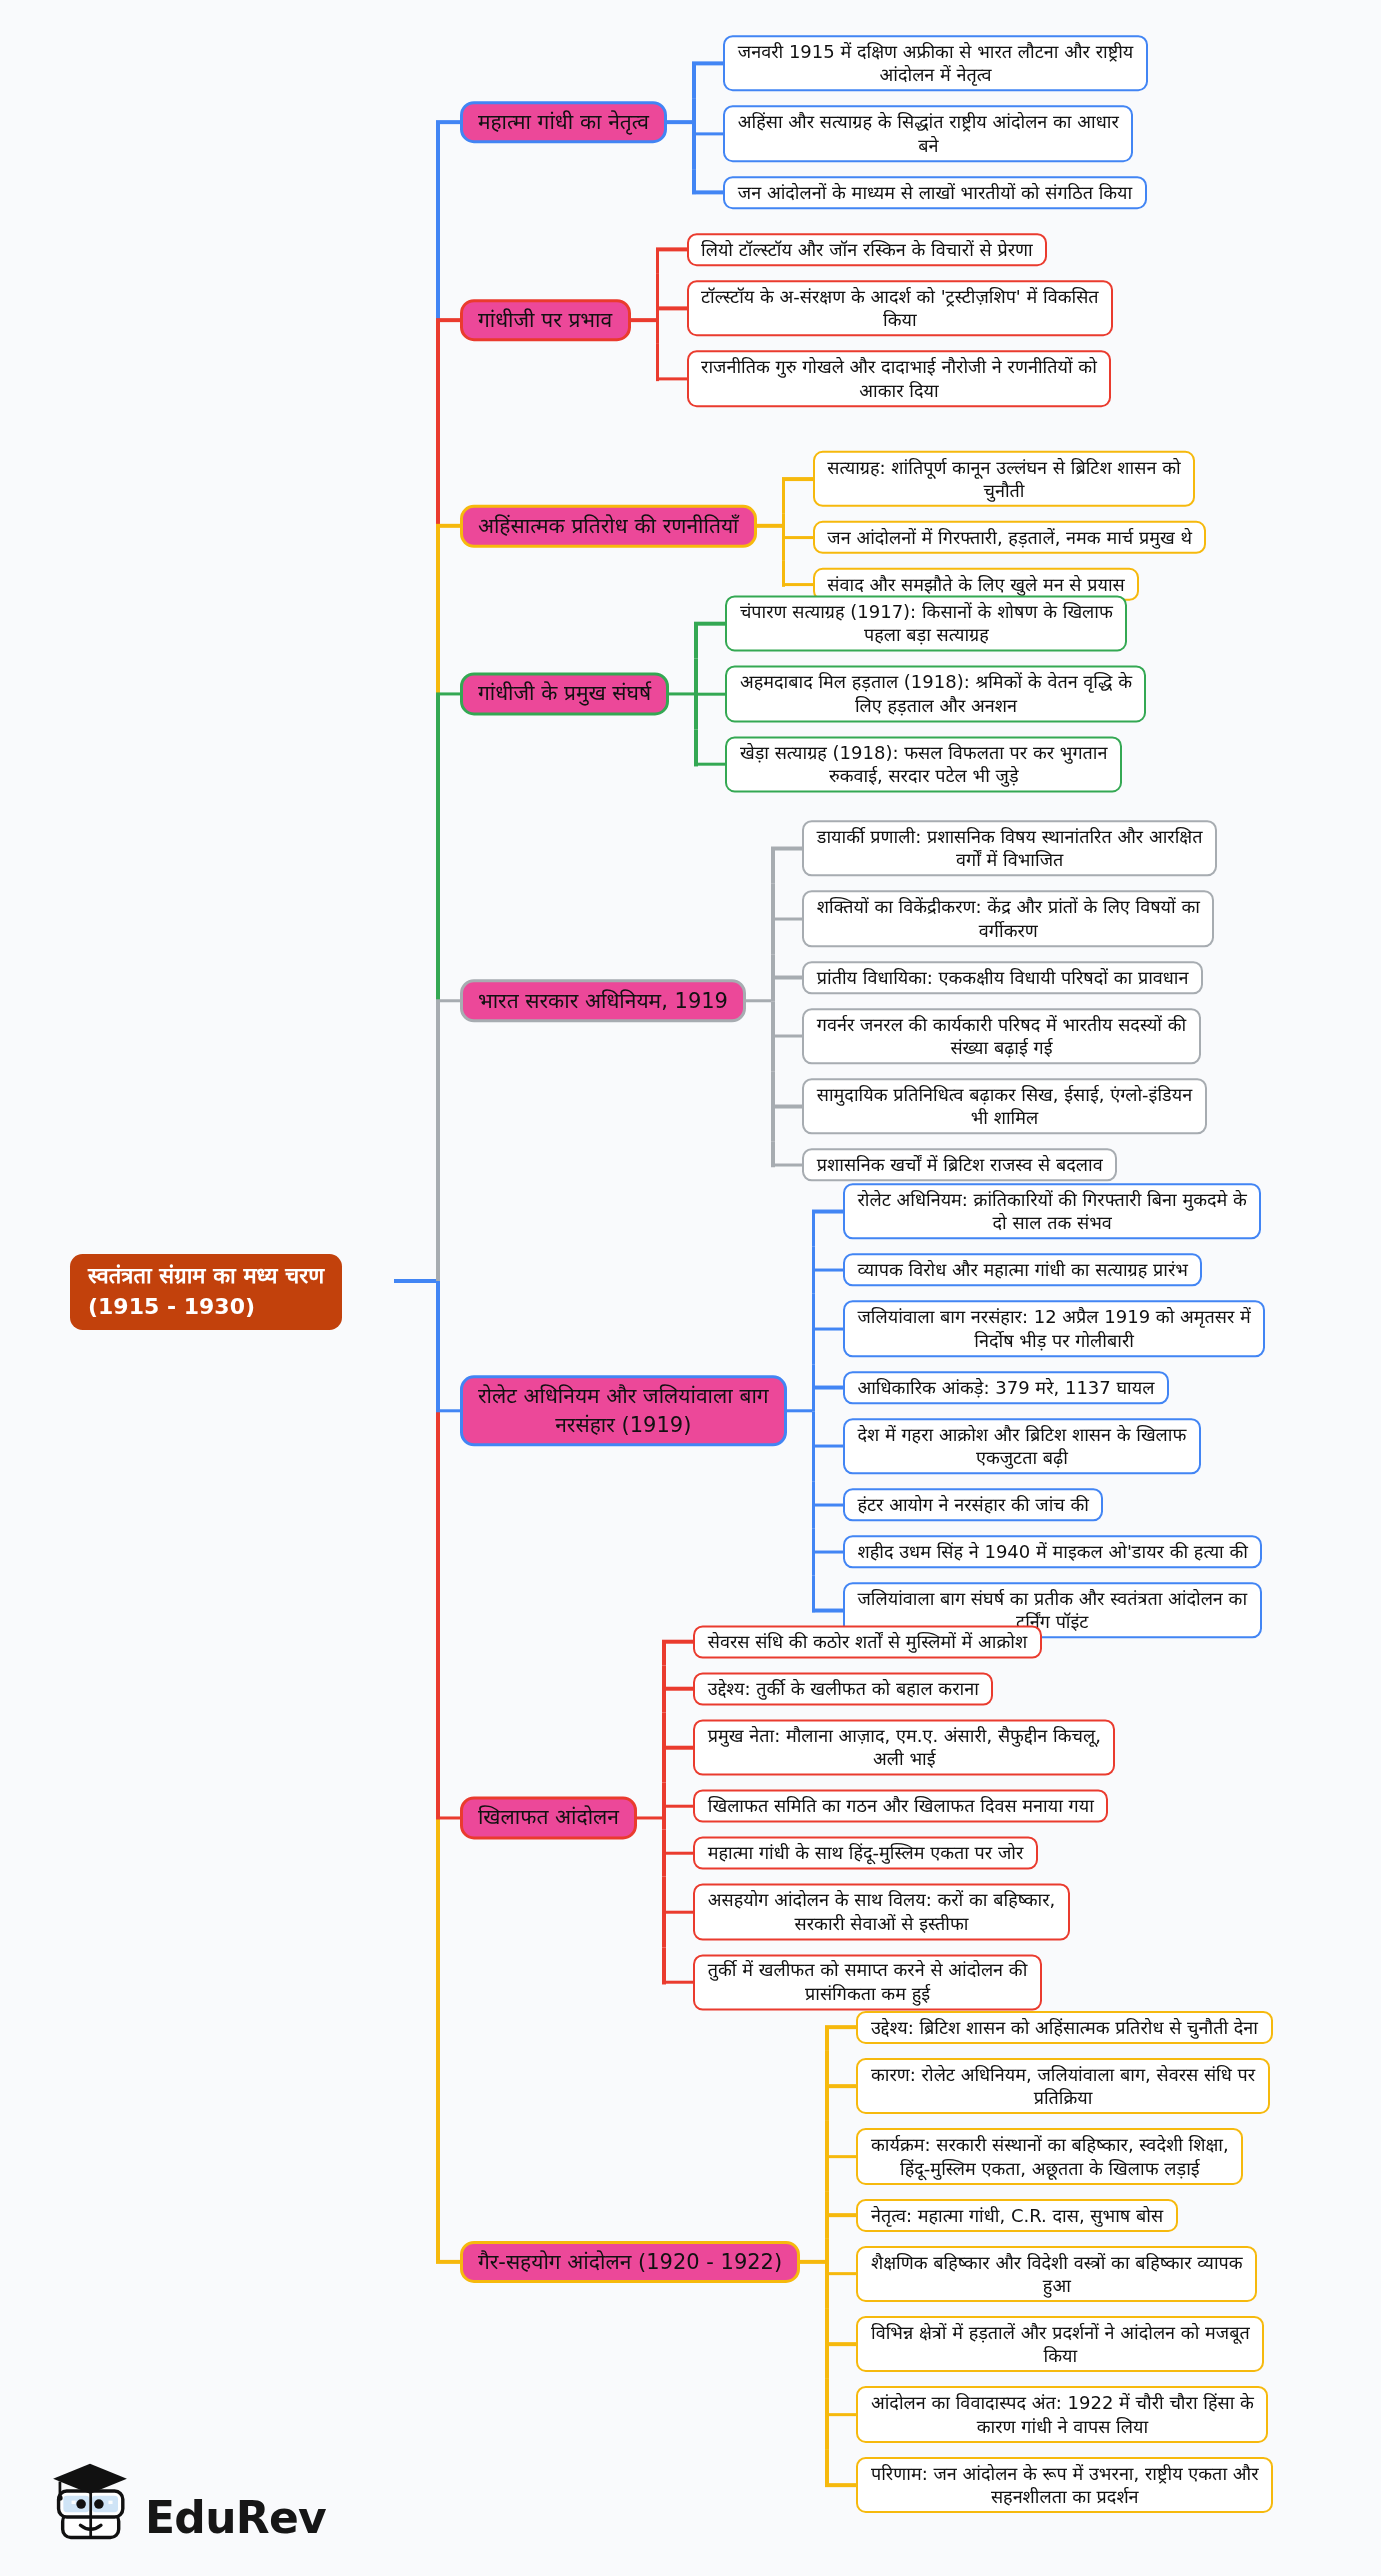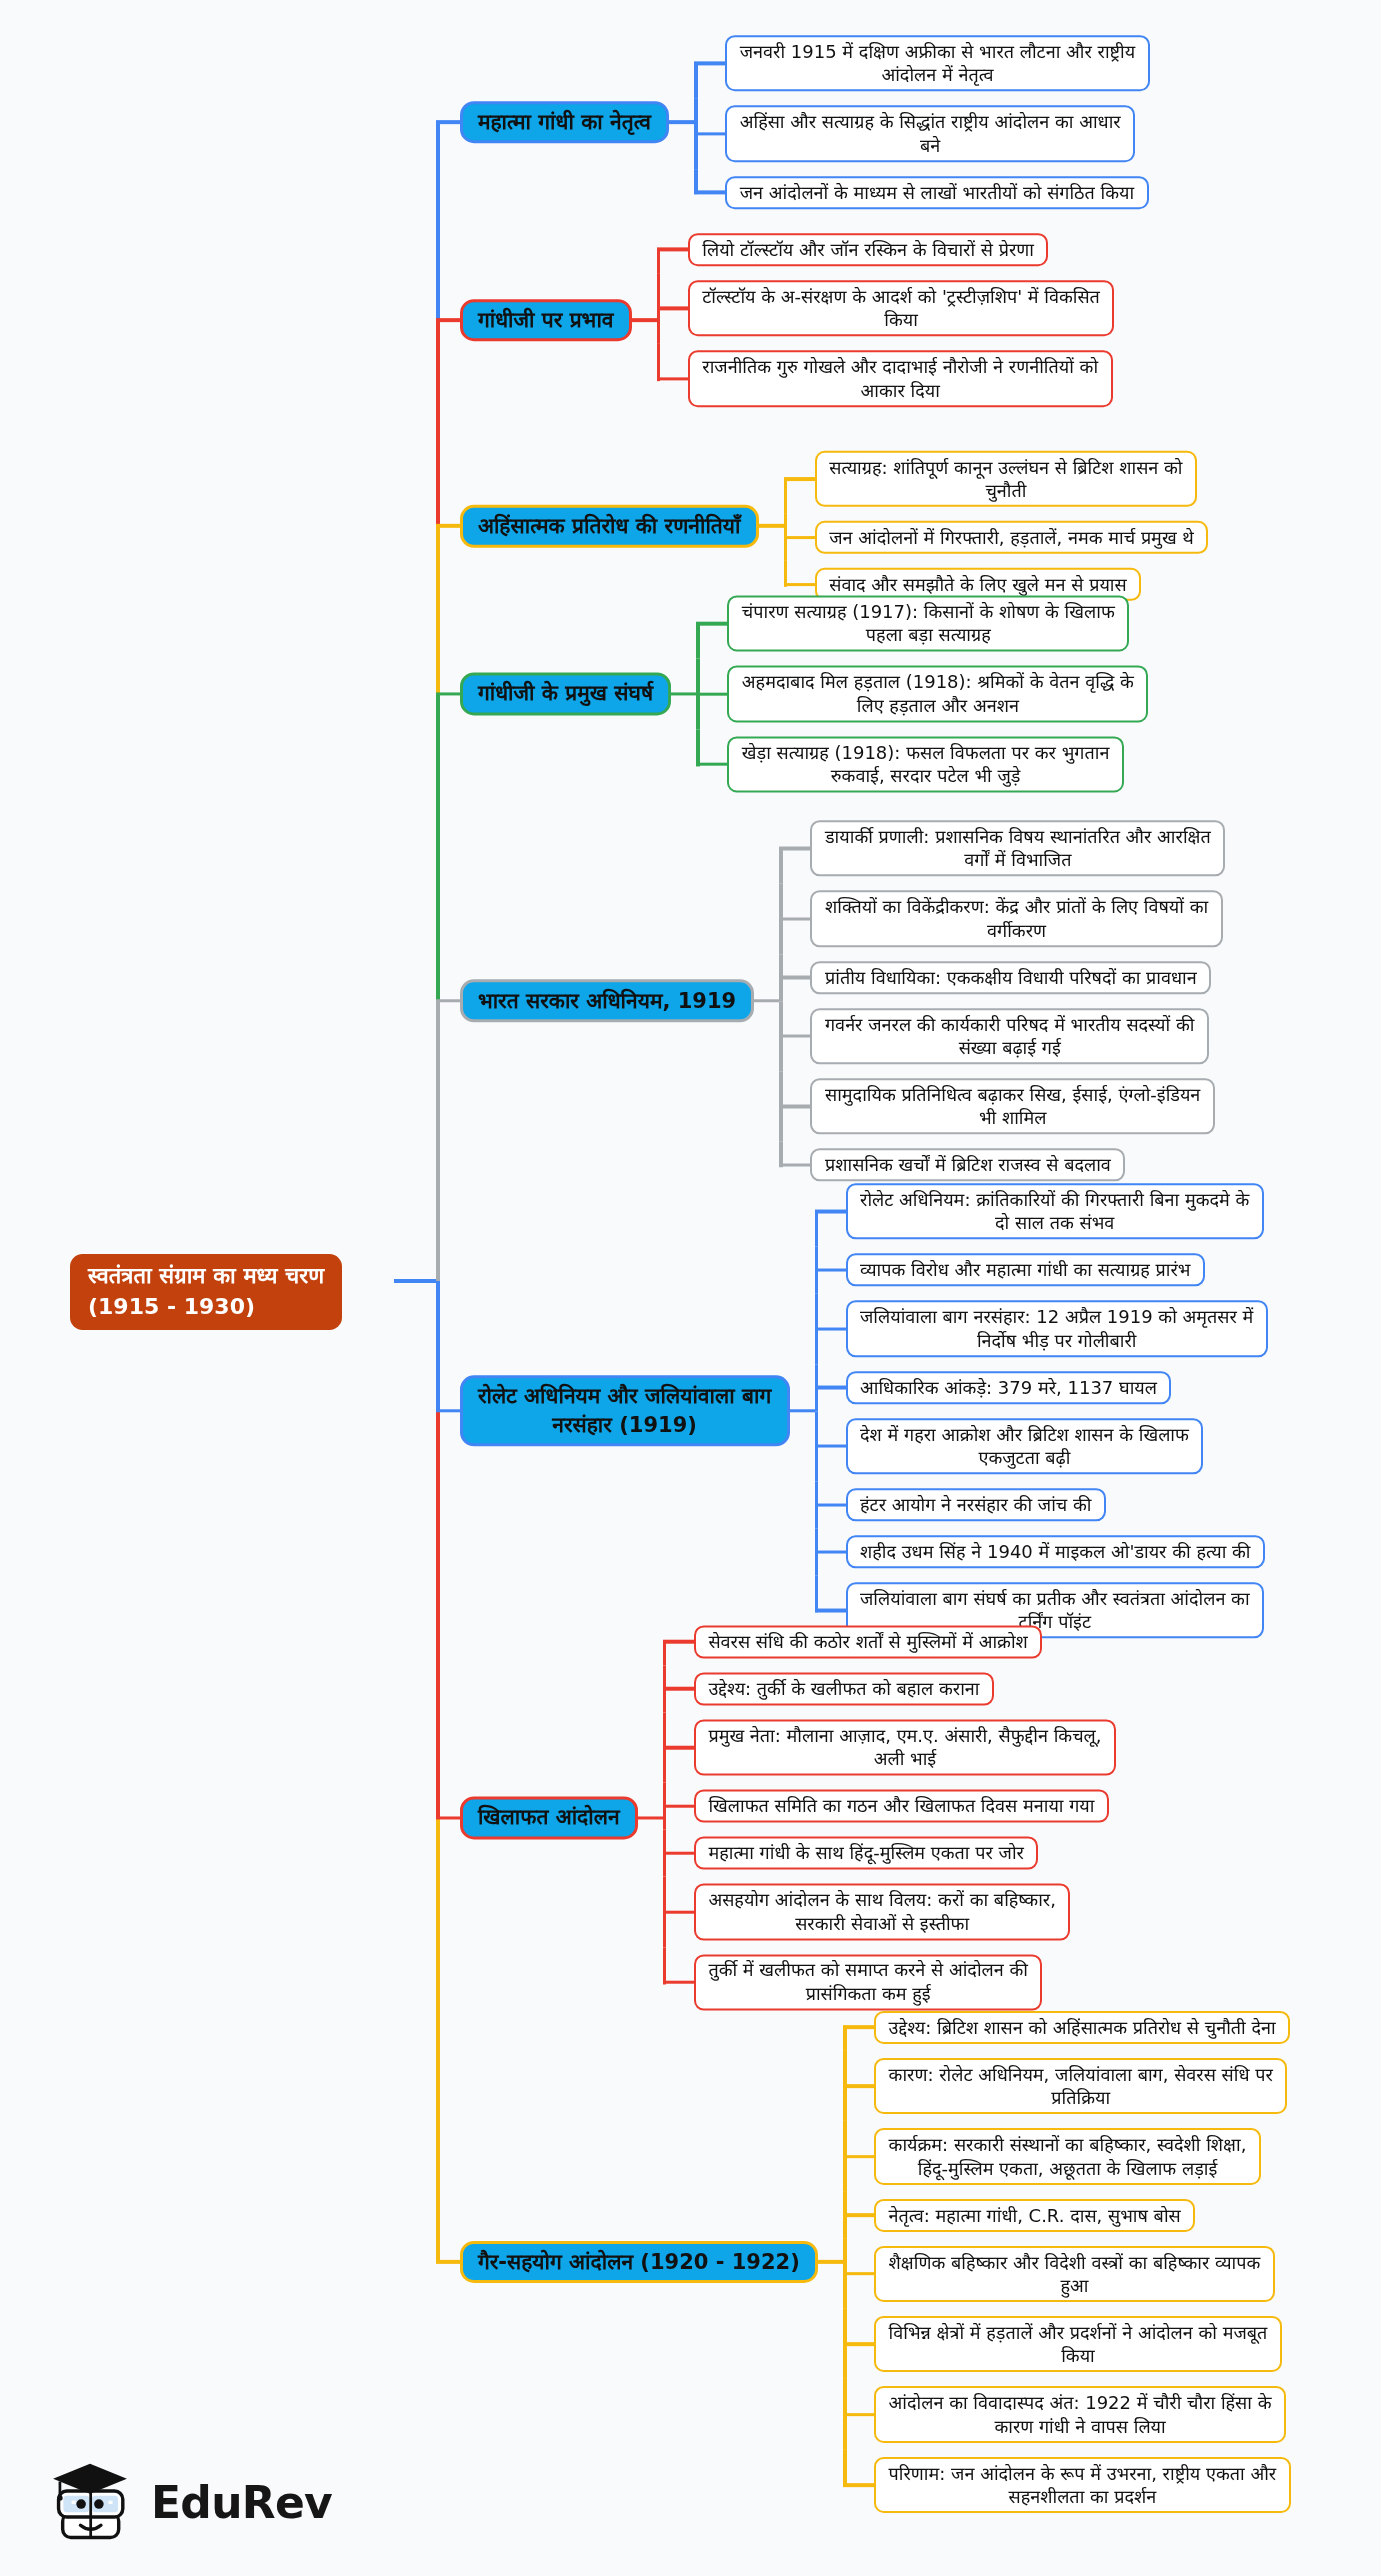--- a/index.html
+++ b/index.html
@@ -42,22 +42,22 @@
     position:absolute;left:436px;transform:translateY(-50%);
     display:flex;align-items:center;
   }
   .b1{top:122px;} .b2{top:320px;} .b3{top:526px;} .b4{top:694px;}
   .b5{top:1001px;} .b6{top:1411px;} .b7{top:1818px;} .b8{top:2262px;}
 
   .lstub{width:23.6px;height:3.5px;background:var(--c);flex-shrink:0;}
   .link {width:25px;height:3.5px;background:var(--c);flex-shrink:0;}
 
   .blabel{
-    border:3.5px solid var(--c);border-radius:14px;background:#0ea5e9;
-    padding:4.2px 15.3px;font-size:21px;font-weight:bold;line-height:1.35;
+    border:3.5px solid var(--c);border-radius:14px;background:#ec4899;
+    padding:4.2px 15.3px;font-size:21px;font-weight:normal;line-height:1.35;
     text-align:center;white-space:pre-line;flex-shrink:0;
   }
 
   .children{display:flex;flex-direction:column;}
   .cw{position:relative;padding:7px 0 7px 31px;}
   .cw::before{
     content:"";position:absolute;left:0;top:50%;transform:translateY(-50%);
     width:31px;height:3.5px;background:var(--c);
   }
   .cw::after{
@@ -67,21 +67,21 @@
   .cw:last-child::after{bottom:auto;top:0;height:calc(50% + 2.1px);}
 
   .child{
     display:inline-block;border:2.8px solid var(--c);border-radius:9.7px;
     background:#fff;padding:2.8px 12.5px;
     font-size:18px;font-weight:normal;line-height:1.3;
     text-align:center;white-space:pre-line;color:#111;
   }
 
   
-  .brand{position:absolute;left:49px;top:2461px;display:flex;align-items:center;gap:20px;}
+  .brand{position:absolute;left:49px;top:2461px;display:flex;align-items:flex-end;gap:14px;}
   .brand-text{font-size:44px;font-weight:bold;color:#161616;letter-spacing:-0.7px;}
 </style>
 </head>
 <body>
 
 <div class="trunk seg1"></div>
 <div class="trunk seg2"></div>
 <div class="trunk seg3"></div>
 <div class="trunk seg4"></div>
 <div class="trunk seg5"></div>

